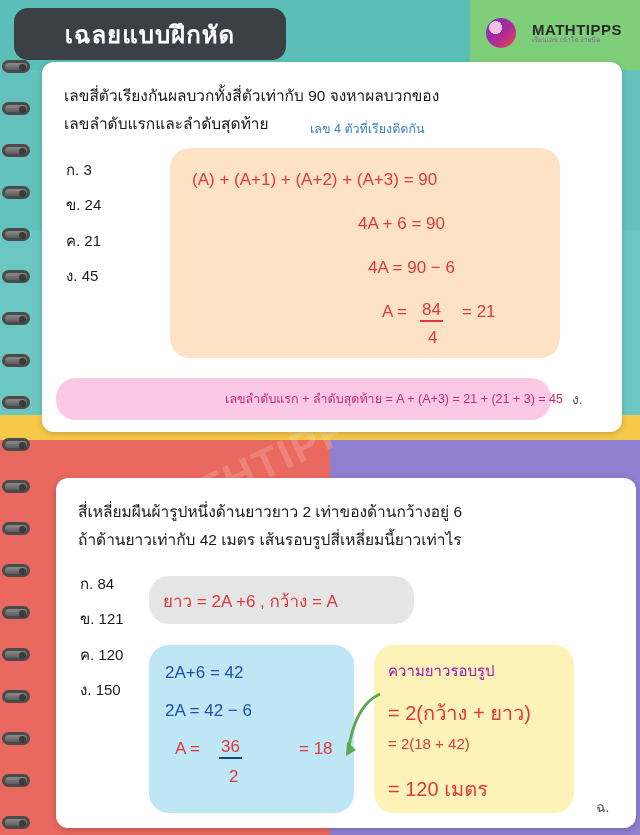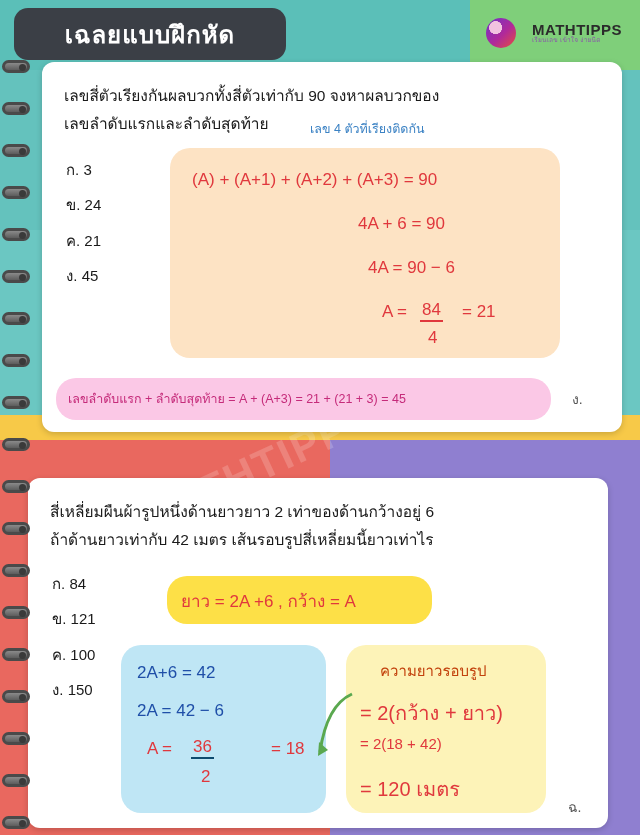--- a/index.html
+++ b/index.html
@@ -66,38 +66,38 @@
   .logo-text { line-height:1.05; }
   .logo-name { font-size:15px; font-weight:bold; color:#2b2b2b; letter-spacing:0.5px; }
   .logo-sub  { font-size:6.5px; color:#8a5aa8; letter-spacing:0.2px; }
 
   
   .card {
     position:absolute; background:#ffffff; border-radius:12px; z-index:5;
     box-shadow:0 2px 6px rgba(0,0,0,0.18);
   }
   #card-q3 { left:42px; top:62px;  width:580px; height:370px; }
-  #card-q4 { left:28px; top:478px; width:580px; height:350px; }
+  #card-q4 { left:56px; top:478px; width:580px; height:350px; }
 
   .q-text {
     position:absolute; color:#1a1a1a; font-size:15.5px; line-height:1.55;
     font-family:"Liberation Sans", sans-serif;
   }
   .choices { position:absolute; font-size:15px; color:#1a1a1a; line-height:2.35; }
 
   .note-blue { color:#3b82c4; font-size:12.5px; }
 
   
   .box { position:absolute; border-radius:20px; }
   #box-work3 { left:170px; top:148px; width:390px; height:210px; background:#fde3c4; }
   #box-ans3  { left:55px;  top:378px; width:495px; height:42px;  background:#fbc8e6; }
 
   .mline { position:absolute; color:#e0383d; font-size:17px; white-space:nowrap; }
   .mline-blue { color:#1f4fa8; }
-  .mline-green { color:#c2410c;margin-left:20px; }
+  .mline-green { color:#a21caf; }
   .mline-pink { color:#c52b7a; font-size:12.5px; }
 
   .frac-bar { display:inline-block; border-bottom:2px solid #e0383d; padding:0 2px; }
 
   
   .arrow { position:absolute; left:330px; top:690px; width:40px; height:70px; z-index:6; }
 
   .page-num { position:absolute; color:#555; font-size:14px; }
 </style>
 </head>
@@ -166,40 +166,40 @@
   <div class="box" id="box-work3" style="position:absolute; left:128px; top:86px; width:390px; height:210px;">
     <div class="mline" style="left:22px;  top:22px;">(A) + (A+1) + (A+2) + (A+3) = 90</div>
     <div class="mline" style="left:188px; top:66px;">4A + 6  = 90</div>
     <div class="mline" style="left:198px; top:110px;">4A  = 90 − 6</div>
     <div class="mline" style="left:212px; top:154px;">A  =</div>
     <div class="mline frac-bar" style="left:250px; top:152px; border-bottom:2px solid #e0383d;">84</div>
     <div class="mline" style="left:258px; top:180px;">4</div>
     <div class="mline" style="left:292px; top:154px;">= 21</div>
   </div>
 
-  <div class="box" id="box-ans3" style="position:absolute; left:14px; top:316px; width:495px; height:42px; display:flex; align-items:center;">
+  <div class="box" id="box-ans3" style="position:absolute; left:14px; top:316px; width:495px; height:42px; display:flex; align-items:center;justify-content:flex-end;">
     <div class="mline-pink" style="position:relative; left:12px;">เลขลำดับแรก + ลำดับสุดท้าย = A + (A+3) = 21 + (21 + 3) = 45</div>
   </div>
 
   <div class="page-num" style="left:530px; top:326px;">ง.</div>
 </div>
 
 <div class="card" id="card-q4">
 
   <div class="q-text" style="left:22px; top:22px; width:545px;">สี่เหลี่ยมผืนผ้ารูปหนึ่งด้านยาวยาว 2 เท่าของด้านกว้างอยู่ 6</div>
   <div class="q-text" style="left:22px; top:50px; width:545px;">ถ้าด้านยาวเท่ากับ 42 เมตร เส้นรอบรูปสี่เหลี่ยมนี้ยาวเท่าไร</div>
 
   <div class="choices" style="left:24px; top:88px;">
     <div>ก.  84</div>
     <div>ข.  121</div>
-    <div>ค.  100</div>
+    <div>ค.  120</div>
     <div>ง.  150</div>
   </div>
 
-  <div class="box" style="position:absolute; left:93px; top:98px; width:265px; height:48px; background:#fde047; display:flex; align-items:center;margin-left:46px;">
+  <div class="box" style="position:absolute; left:93px; top:98px; width:265px; height:48px; background:#e5e5e5; display:flex; align-items:center;">
     <div class="mline" style="position:relative; left:14px;">ยาว = 2A +6 , กว้าง = A</div>
   </div>
 
   <div class="box" style="position:absolute; left:93px; top:167px; width:205px; height:168px; background:#bfe6f5;">
     <div class="mline mline-blue" style="left:16px; top:18px;">2A+6 = 42</div>
     <div class="mline mline-blue" style="left:16px; top:56px;">2A   = 42 − 6</div>
     <div class="mline" style="left:26px; top:94px;">A   =</div>
     <div class="mline frac-bar" style="left:70px; top:92px; border-bottom:2px solid #0c4a6e;">36</div>
     <div class="mline" style="left:80px; top:122px;">2</div>
     <div class="mline" style="left:118px; top:94px;margin-left:32px;">= 18</div>

